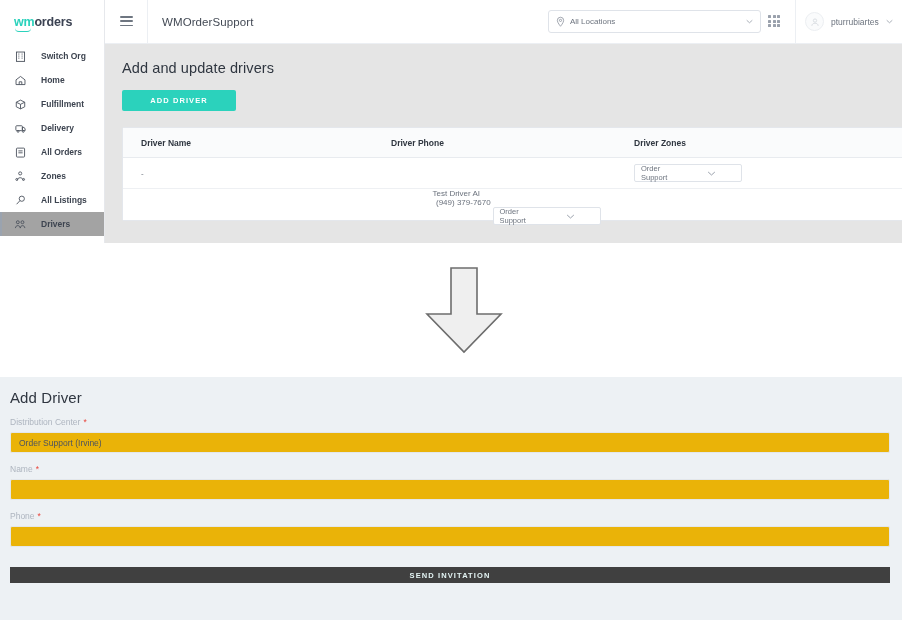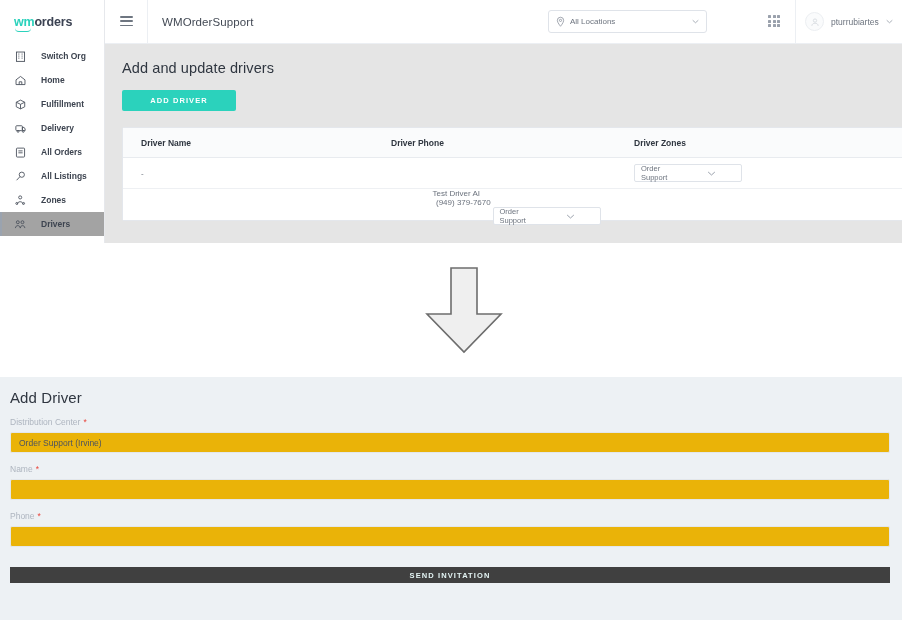--- a/index.html
+++ b/index.html
@@ -64,21 +64,21 @@
     margin-bottom: 2.8px; border-radius: 1px;
   }
   .topdiv {
     width: 1px; height: 44px; background: #eceff3; margin-left: 14px;
   }
   .app-title {
     font-size: 11.5px; color: #434a55; margin-left: 14px; letter-spacing: .1px;
   }
   .loc-select {
     position: absolute; left: 443px; top: 10px;
-    width: 159px; height: 23px;
+    width: 213px; height: 23px;
     border: 1px solid #dfe3e9; border-radius: 3px;
     display: flex; align-items: center; gap: 5px;
     padding: 0 7px; cursor: pointer; background: #fff;
   }
   .pin-ico { width: 9px; height: 11px; color: #8b929d; flex: 0 0 9px; }
   .pin-ico svg { width: 100%; height: 100%; display: block; }
   .loc-text { font-size: 8px; color: #6d747f; flex: 1; }
   .chev { width: 7px; height: 5px; flex: 0 0 7px; }
   .chev svg { width: 100%; height: 100%; display: block; }
   .apps-ico {
@@ -254,37 +254,37 @@
           <line x1="5.4" y1="6" x2="10.6" y2="6"></line>
           <line x1="5.4" y1="8.4" x2="10.6" y2="8.4"></line>
         </svg>
       </span>
       <span>All Orders</span>
     </div>
 
     <div class="nav-item">
       <span class="nav-ico">
         <svg viewBox="0 0 16 16" fill="none" stroke="currentColor" stroke-width="1.1">
-          <circle cx="9.6" cy="5.8" r="3.2"></circle>
-          <line x1="7.3" y1="8.2" x2="3.2" y2="12.6"></line>
-        </svg>
-      </span>
-      <span>All Listings</span>
-    </div>
-
-    <div class="nav-item">
-      <span class="nav-ico">
-        <svg viewBox="0 0 16 16" fill="none" stroke="currentColor" stroke-width="1.1">
           <circle cx="7.6" cy="4.2" r="1.9"></circle>
           <path d="M4.1 12.8c0-2 1.6-3.3 3.5-3.3s3.5 1.3 3.5 3.3"></path>
           <circle cx="3.4" cy="11.6" r="1.2"></circle>
             <circle cx="11.8" cy="11.6" r="1.2"></circle>
         </svg>
       </span>
       <span>Zones</span>
+    </div>
+
+    <div class="nav-item">
+      <span class="nav-ico">
+        <svg viewBox="0 0 16 16" fill="none" stroke="currentColor" stroke-width="1.1">
+          <circle cx="9.6" cy="5.8" r="3.2"></circle>
+          <line x1="7.3" y1="8.2" x2="3.2" y2="12.6"></line>
+        </svg>
+      </span>
+      <span>All Listings</span>
     </div>
 
     <div class="nav-item active">
       <span class="nav-ico">
         <svg viewBox="0 0 16 16" fill="none" stroke="currentColor" stroke-width="1.1">
           <circle cx="4.7" cy="5.2" r="1.8"></circle>
             <circle cx="10.4" cy="5.2" r="1.8"></circle>
           <path d="M1.8 12.4c0-1.9 1.3-3 2.9-3s2.9 1.1 2.9 3"></path>
           <path d="M7.9 12.4c0-1.9 1.1-3 2.6-3s2.8 1.1 2.8 3"></path>
         </svg>

